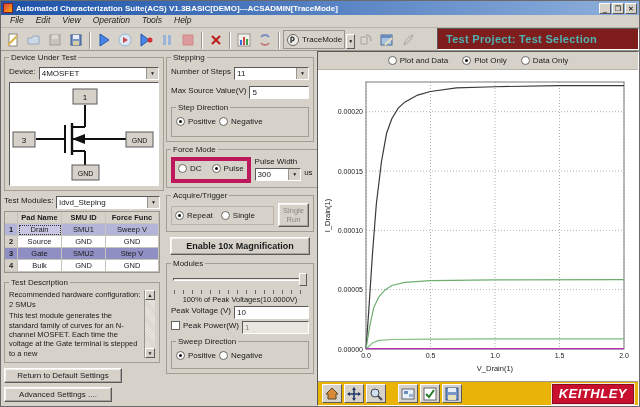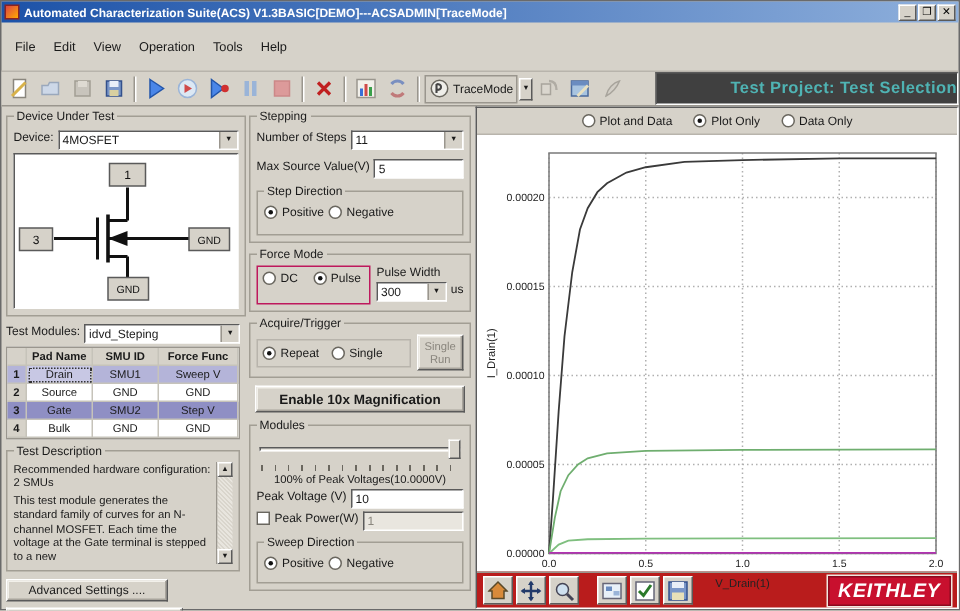--- a/index.html
+++ b/index.html
@@ -8,30 +8,30 @@
   .window { width:640px; height:407px; border:1px solid #6a6a6a; display:flex; flex-direction:column; background:#d6d2c9; }
 
   
   .titlebar { height:14px; background:linear-gradient(90deg,#1c52a8,#8fb0dc); display:flex; align-items:center; padding:0 2px; color:#fff; flex:0 0 auto; }
   .app-icon { width:10px; height:10px; background:linear-gradient(135deg,#d44,#fa0); border:1px solid #822; margin-right:3px; flex:0 0 auto; }
   .titlebar .title { font-size:8px; font-weight:bold; white-space:nowrap; overflow:hidden; flex:1; }
   .win-controls { display:flex; gap:1px; }
   .winbtn { width:12px; height:11px; background:#d6d2c9; border:1px solid; border-color:#fff #5a5a5a #5a5a5a #fff; color:#000; font-size:7px; line-height:9px; text-align:center; }
 
   
-  .menubar { height:13px; display:flex; gap:2px; align-items:center; padding:16px 4px; border-bottom:1px solid #b8b4ac; flex:0 0 auto; }
+  .menubar { height:13px; display:flex; gap:2px; align-items:flex-start; padding:0 4px; border-bottom:1px solid #b8b4ac; flex:0 0 auto;font-style:italic; }
   .menubar span { padding:0 5px; font-size:8.5px; }
   .toolbar-row { height:23px; display:flex; align-items:stretch; border-bottom:1px solid #9a968e; flex:0 0 auto; background:#d6d2c9; }
-  .toolbar { display:flex; align-items:center; gap:1px; padding:1px 2px; }
+  .toolbar { display:flex; align-items:flex-end; gap:1px; padding:1px 2px; }
   .tbtn { width:20px; height:19px; display:flex; align-items:center; justify-content:center; border:1px solid transparent; }
   .tsep { width:2px; height:17px; margin:0 2px; border-left:1px solid #9a968e; border-right:1px solid #fff; }
   .tracemode { display:flex; align-items:center; gap:2px; border:1px solid #9a968e; background:#d6d2c9; height:19px; padding:0 2px; }
   .tracemode .lbl { font-size:8px; }
   .drop-mini { width:9px; height:15px; background:#d6d2c9; border:1px solid; border-color:#fff #5a5a5a #5a5a5a #fff; font-size:5px; text-align:center; line-height:13px; }
-  .project-header { margin-left:auto; width:202px; background:#404040; border:1px solid; border-color:#5a5a5a #fff #fff #5a5a5a; display:flex; align-items:center; padding-left:8px;justify-content:flex-end; }
+  .project-header { margin-left:auto; width:202px; background:#7f1d1d; border:1px solid; border-color:#5a5a5a #fff #fff #5a5a5a; display:flex; align-items:center; padding-left:8px; }
   .project-header span { color:#4fb3b3; font-size:11px; font-weight:bold; letter-spacing:.3px; }
 
   
   .main { flex:1; display:flex; min-height:0; }
   .col-left { width:162px; flex:0 0 auto; padding:2px 3px; display:flex; flex-direction:column; }
   .col-mid { width:154px; flex:0 0 auto; padding:2px 3px; display:flex; flex-direction:column; }
   .col-right { flex:1; border:1px solid; border-color:#5a5a5a #fff #fff #5a5a5a; background:#fff; display:flex; flex-direction:column; min-width:0; }
 
   fieldset { border:1px solid #a29e94; padding:3px 4px 4px; margin-bottom:3px; }
   legend { font-size:8px; padding:0 2px; }
@@ -72,21 +72,21 @@
   .slider .track { position:absolute; left:0; right:0; top:5px; height:3px; border:1px solid; border-color:#5a5a5a #fff #fff #5a5a5a; background:#e9e6df; }
   .slider .thumb { position:absolute; right:0; top:0; width:8px; height:13px; background:#d6d2c9; border:1px solid; border-color:#fff #5a5a5a #5a5a5a #fff; }
   .ticks { height:4px; margin:1px 3px 0; background:repeating-linear-gradient(90deg,#6a675f 0 1px,transparent 1px 9px); }
   .slider-caption { font-size:7.5px; text-align:center; margin:1px 0 2px; }
   .magnify { font-weight:bold; font-size:9px; margin:2px 4px 4px; padding:3px 0; }
 
   
   .display-options { height:18px; background:#d6d2c9; border-bottom:1px solid #b8b4ac; display:flex; align-items:center; justify-content:center; gap:14px; flex:0 0 auto; }
   .chart-box { flex:1; position:relative; margin:2px; min-height:0; }
   .chart-box svg { position:absolute; left:0; top:0; }
-  .chart-footer { height:24px; flex:0 0 auto; background:#b91c1c; border-top:1px solid #9a968e; display:flex; align-items:center; padding:0 4px; gap:2px; }
+  .chart-footer { height:24px; flex:0 0 auto; background:#eab308; border-top:1px solid #9a968e; display:flex; align-items:center; padding:0 4px; gap:2px; }
   .navbtn { width:20px; height:19px; background:#d6d2c9; border:1px solid; border-color:#fff #5a5a5a #5a5a5a #fff; display:flex; align-items:center; justify-content:center; }
   .navgap { width:8px; }
   .keithley { margin-left:auto; background:#c8102e; border:1px solid #8a0a1e; outline:1px solid #f0e8e0; color:#fff; font-weight:bold; font-style:italic; font-size:13px; letter-spacing:.5px; padding:1px 6px 2px; }
 </style>
 </head>
 <body>
 
 <div class="window">
 
   <div class="titlebar">
@@ -308,22 +308,22 @@
             <div class="b1">Recommended hardware configuration: 2 SMUs</div>
             <div>This test module generates the standard family of curves for an N-channel MOSFET. Each time the voltage at the Gate terminal is stepped to a new</div>
           </div>
           <div class="vscroll">
             <div class="sbtn">▲</div>
             <div class="strack"></div>
             <div class="sbtn">▼</div>
           </div>
         </div>
       </fieldset>
+      <div class="btn leftbtn" style="width:118px">Return to Default Settings</div>
       <div class="btn leftbtn">Advanced Settings ....</div>
-      <div class="btn leftbtn" style="width:118px">Return to Default Settings</div>
     </div>
 
     <div class="col-mid">
       <fieldset>
         <legend>Stepping</legend>
         <div class="row">
           <span class="lab">Number  of  Steps</span>
           <div class="combo">
             <span class="val">11</span>
             <span class="arrow">▼</span>
@@ -344,21 +344,21 @@
                 <span class="radio"></span>
                 <span>Negative</span>
               </span>
           </div>
         </fieldset>
       </fieldset>
 
       <fieldset>
         <legend>Force Mode</legend>
         <div style="display:flex; gap:4px">
-          <div style="flex:1; border:1px solid #be185d; padding:3px; display:flex; gap:10px; align-items:flex-start">
+          <div style="flex:1; border:4px solid #be185d; padding:3px; display:flex; gap:10px; align-items:flex-start">
             <span class="opt">
                 <span class="radio"></span>
                 <span>DC</span>
               </span>
             <span class="opt">
                 <span class="radio checked"></span>
                 <span>Pulse</span>
               </span>
           </div>
           <div style="width:58px">

